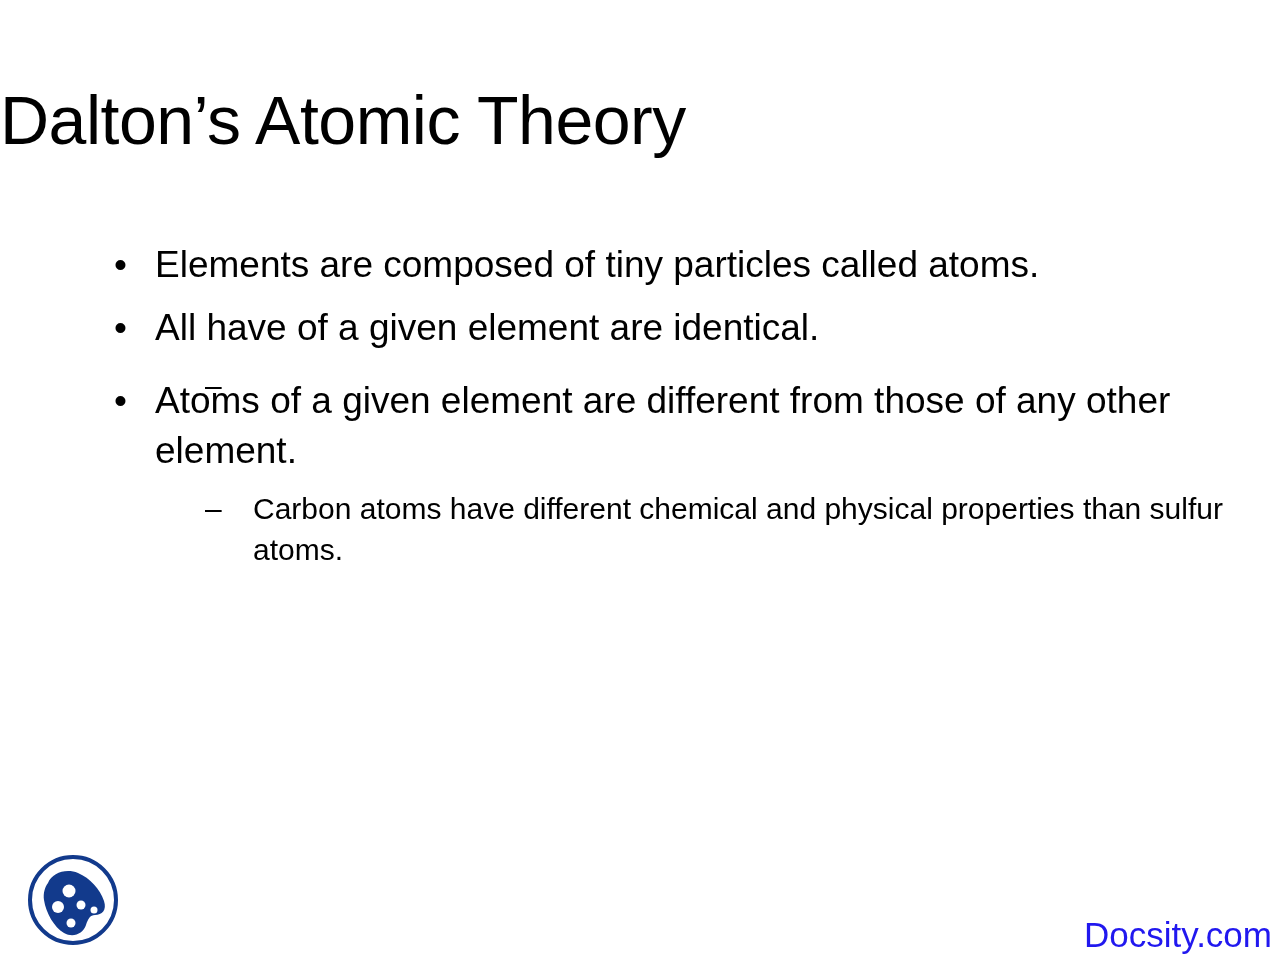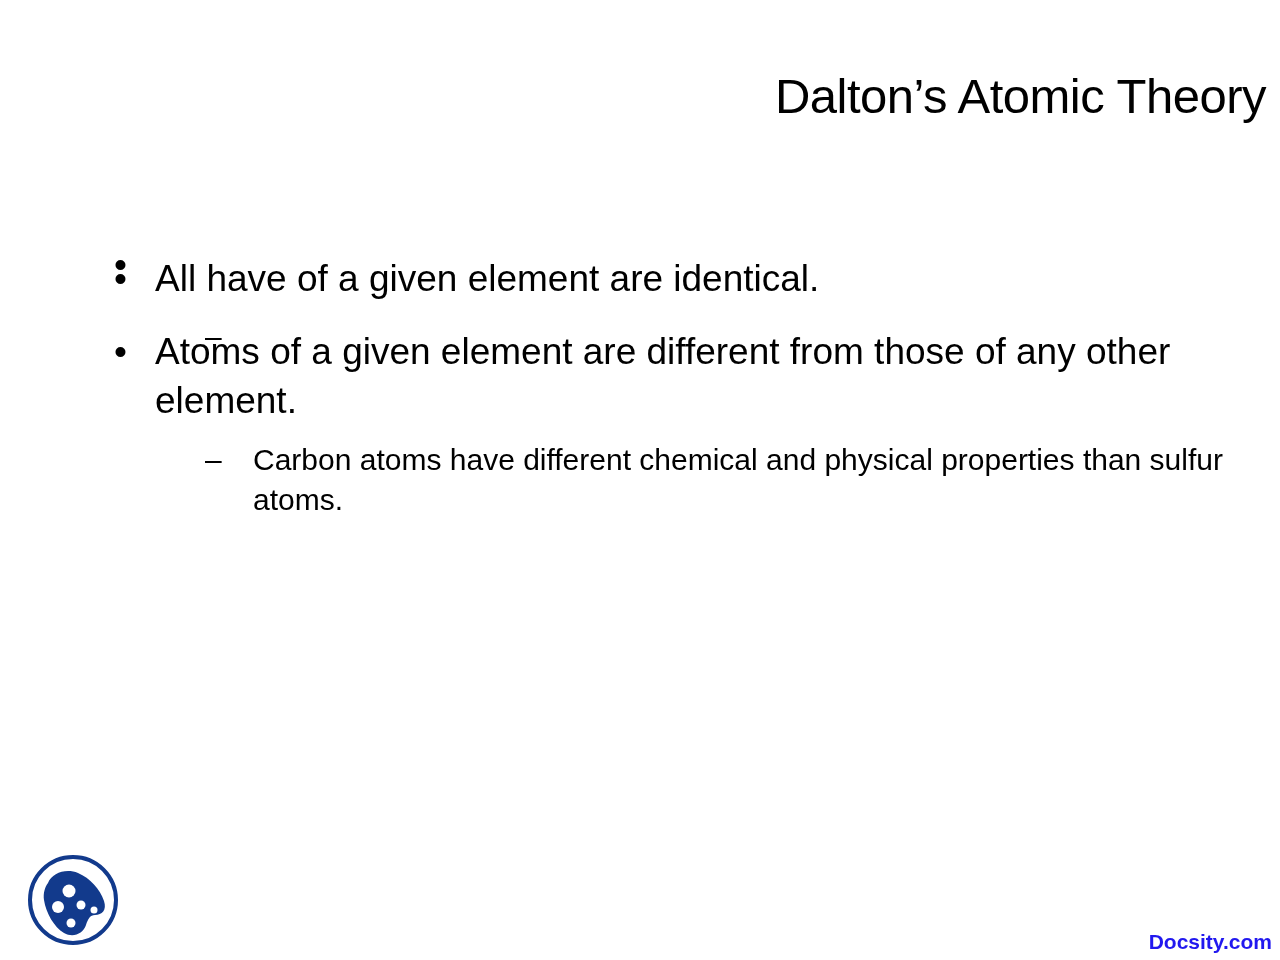--- a/index.html
+++ b/index.html
@@ -23,22 +23,22 @@
     background: #ffffff;
     box-sizing: border-box;
   }
 
   
   .slide-title {
     position: absolute;
     left: 0;
     top: 36px;
     width: 1266px;
-    text-align: right;
-    font-size: 49px;
+    text-align: left;
+    font-size: 68px;
     line-height: 1.12;
     font-weight: 400;
     letter-spacing: -0.5px;
     color: #000000;
     white-space: nowrap;
   }
 
   
   .body-area {
     position: absolute;
@@ -88,39 +88,40 @@
     top: 853px;
     width: 94px;
     height: 94px;
   }
 
   
   .watermark {
     position: absolute;
     right: 8px;
     bottom: 8px;
-    font-size: 21px;
+    font-size: 35px;
     line-height: 1;
-    font-weight: 700;
+    font-weight: 400;
     color: #2118ef;
     white-space: nowrap;
     letter-spacing: 0px;
   }
 </style>
 </head>
 <body>
 
 <div class="slide">
 
   <h1 class="slide-title">Dalton’s Atomic Theory</h1>
 
   <div class="body-area">
 
     <div class="bullet-l1">
       <span class="marker">•</span>
+      <span>Elements are composed of tiny particles called atoms.</span>
     </div>
 
     <div class="bullet-l1">
       <span class="marker">•</span>
       <span>All have of a given element are identical.</span>
     </div>
 
     <div class="bullet-l2">
       <span class="marker">–</span>
     </div>

